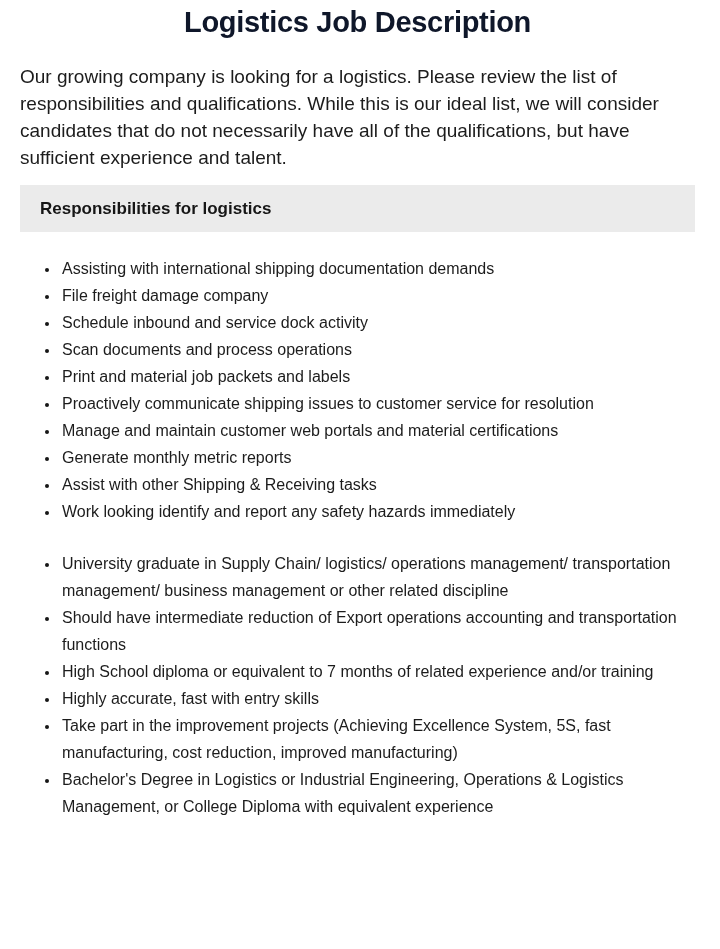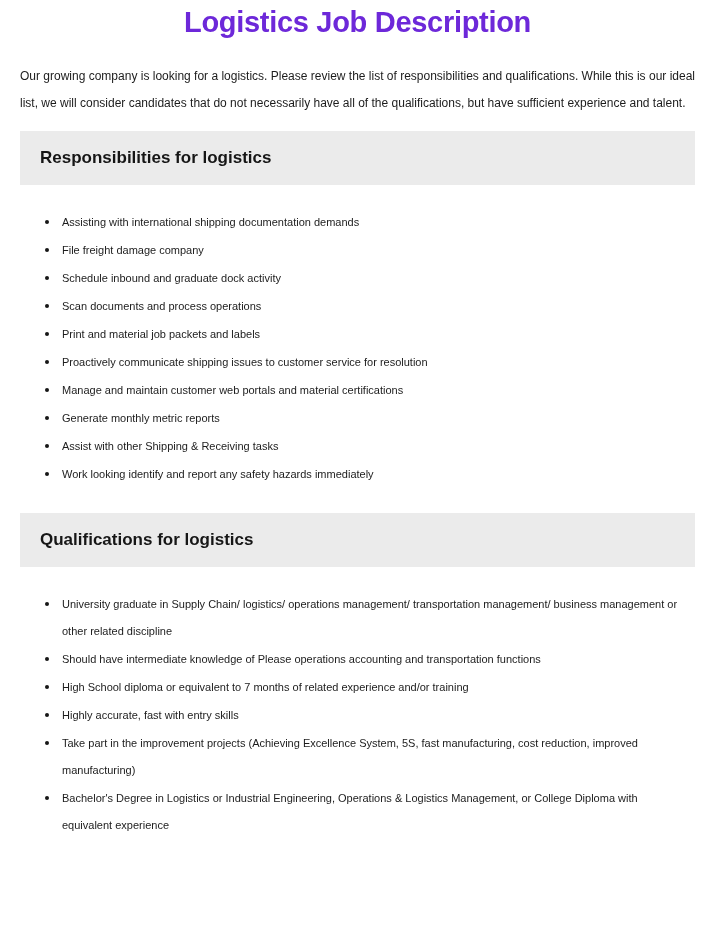--- a/index.html
+++ b/index.html
@@ -17,45 +17,45 @@
   .page {
     padding: 2px 25px 20px 20px;
     box-sizing: border-box;
   }
   .title {
     margin: 4px 0 0 0;
     text-align: center;
     font-size: 29px;
     font-weight: 700;
     letter-spacing: -0.3px;
-    color: #6d28d9;
+    color: #0f172a;
   }
   .intro {
     margin: 24px 0 0 0;
-    font-size: 12px;
+    font-size: 19px;
     line-height: 27px;
   }
   .section-header {
     margin: 14px 0 0 0;
-    height: 54px;
+    height: 47px;
     display: flex;
     align-items: center;
     padding: 0 20px;
     box-sizing: border-box;
   }
   .section-header h2 {
     margin: 0;
     font-size: 17px;
     font-weight: 700;
     color: #161616;
   }
   .bullet-list {
     margin: 23px 8px 25px 0;
     padding: 0 0 0 40px;
-    font-size: 11px;
+    font-size: 16px;
     line-height: 27px;
     list-style: disc outside;
   }
   .bullet-list li {
     margin: 0;
     padding-left: 2px;
   }
   .bullet-list li::marker {
     font-size: 13px;
     color: #161616;
@@ -70,38 +70,35 @@
 
   <p class="intro">Our growing company is looking for a logistics. Please review the list of responsibilities and qualifications. While this is our ideal list, we will consider candidates that do not necessarily have all of the qualifications, but have sufficient experience and talent.</p>
 
   <section>
     <header class="section-header" style="background: rgb(235, 235, 235);">
       <h2>Responsibilities for logistics</h2>
     </header>
     <ul class="bullet-list">
         <li>Assisting with international shipping documentation demands</li>
         <li>File freight damage company</li>
-        <li>Schedule inbound and graduate dock activity</li>
+        <li>Schedule inbound and service dock activity</li>
         <li>Scan documents and process operations</li>
         <li>Print and material job packets and labels</li>
         <li>Proactively communicate shipping issues to customer service for resolution</li>
         <li>Manage and maintain customer web portals and material certifications</li>
         <li>Generate monthly metric reports</li>
         <li>Assist with other Shipping &amp; Receiving tasks</li>
         <li>Work looking identify and report any safety hazards immediately</li>
       </ul>
   </section>
 
   <section>
-    <header class="section-header" style="background: rgb(235, 235, 235);">
-      <h2>Qualifications for logistics</h2>
-    </header>
     <ul class="bullet-list">
         <li>University graduate in Supply Chain/ logistics/ operations management/ transportation management/ business management or other related discipline</li>
-        <li>Should have intermediate knowledge of Please operations accounting and transportation functions</li>
+        <li>Should have intermediate reduction of Export operations accounting and transportation functions</li>
         <li>High School diploma or equivalent to 7 months of related experience and/or training</li>
         <li>Highly accurate, fast with entry skills</li>
         <li>Take part in the improvement projects (Achieving Excellence System, 5S, fast manufacturing, cost reduction, improved manufacturing)</li>
         <li>Bachelor's Degree in Logistics or Industrial Engineering, Operations &amp; Logistics Management, or College Diploma with equivalent experience</li>
       </ul>
   </section>
 
 </main>
 
 </body></html>

